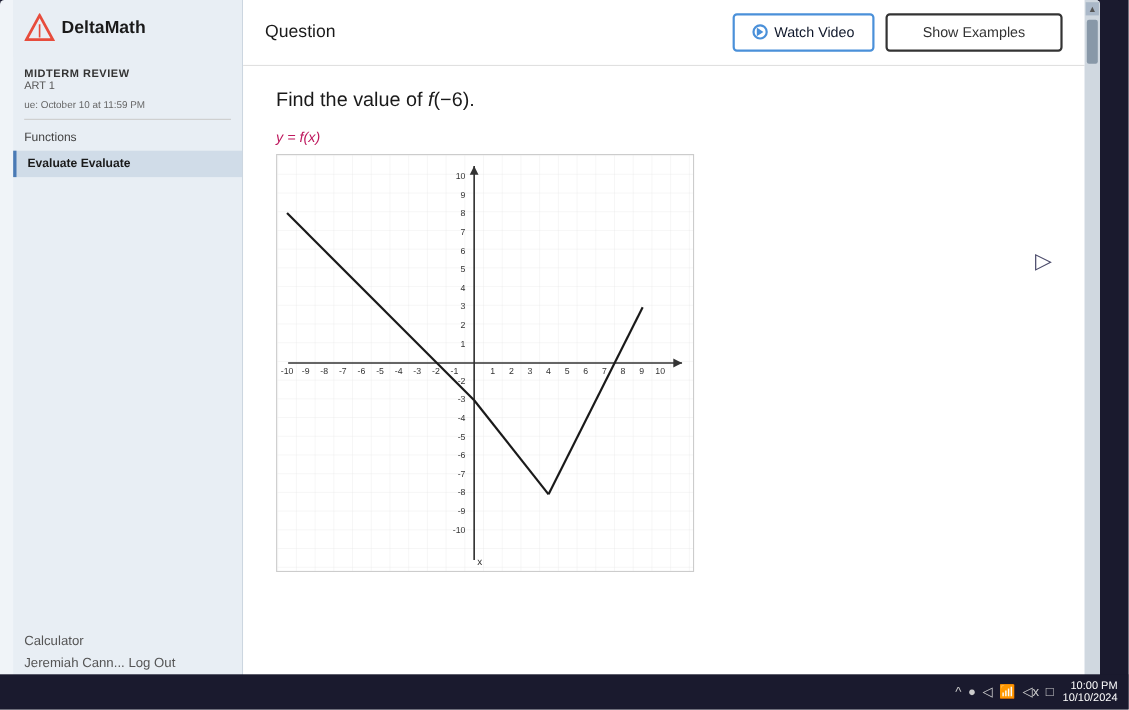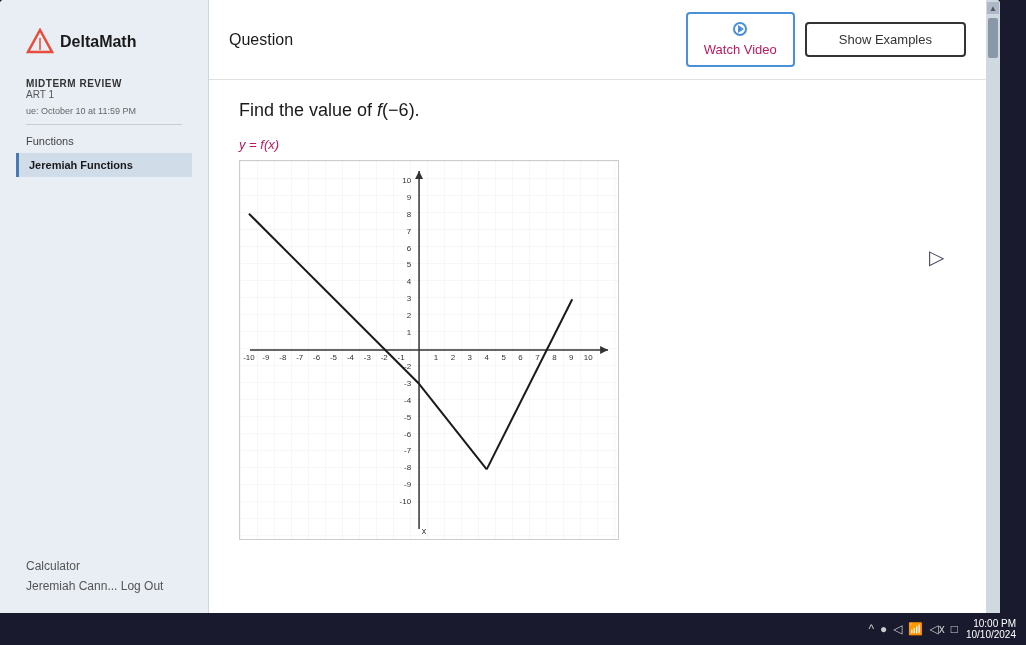--- a/index.html
+++ b/index.html
@@ -30,23 +30,24 @@
       display: flex;
       overflow: hidden;
     }
 
     
     .sidebar {
       width: 209px;
       background: #e8eef4;
       display: flex;
       flex-direction: column;
-      padding: 16px;
+      padding: 0;
       border-right: 1px solid #ccd6e0;
       flex-shrink: 0;
+      margin-left: 12px;
     }
 
     .logo-area {
       display: flex;
       align-items: center;
       padding: 12px 10px;
       background: #e8eef4;
     }
 
     .logo-icon {
@@ -170,30 +171,28 @@
     }
 
     .top-bar-buttons {
       display: flex;
       gap: 10px;
       align-items: center;
     }
 
     .btn-watch-video {
       display: flex;
-      align-items: center;
       gap: 6px;
       padding: 8px 16px;
       border: 2px solid #4a90d9;
       border-radius: 4px;
       background: #fff;
-      color: #be185d;
+      color: #0f172a;
       font-size: 13px;
       cursor: pointer;
-      flex-direction: column;
     }
 
     .btn-show-examples {
       padding: 8px 32px;
       border: 2px solid #333;
       border-radius: 4px;
       background: #fff;
       color: #333;
       font-size: 13px;
       cursor: pointer;
@@ -328,21 +327,21 @@
       <div class="sidebar-meta">ue: October 10 at 11:59 PM</div>
 
 
       <div class="sidebar-divider"></div>
 
       <div class="sidebar-item">
         <span>Functions</span>
       </div>
 
       <div class="sidebar-item sidebar-item-highlight">
-        <span>Jeremiah Functions</span>
+        <span>Evaluate Evaluate</span>
       </div>
 
 
       <div class="sidebar-bottom">
         <div class="sidebar-bottom-item">
           <span>Calculator</span>
         </div>
         <div class="sidebar-bottom-item">
           <span>Jeremiah Cann... Log Out</span>
         </div>

